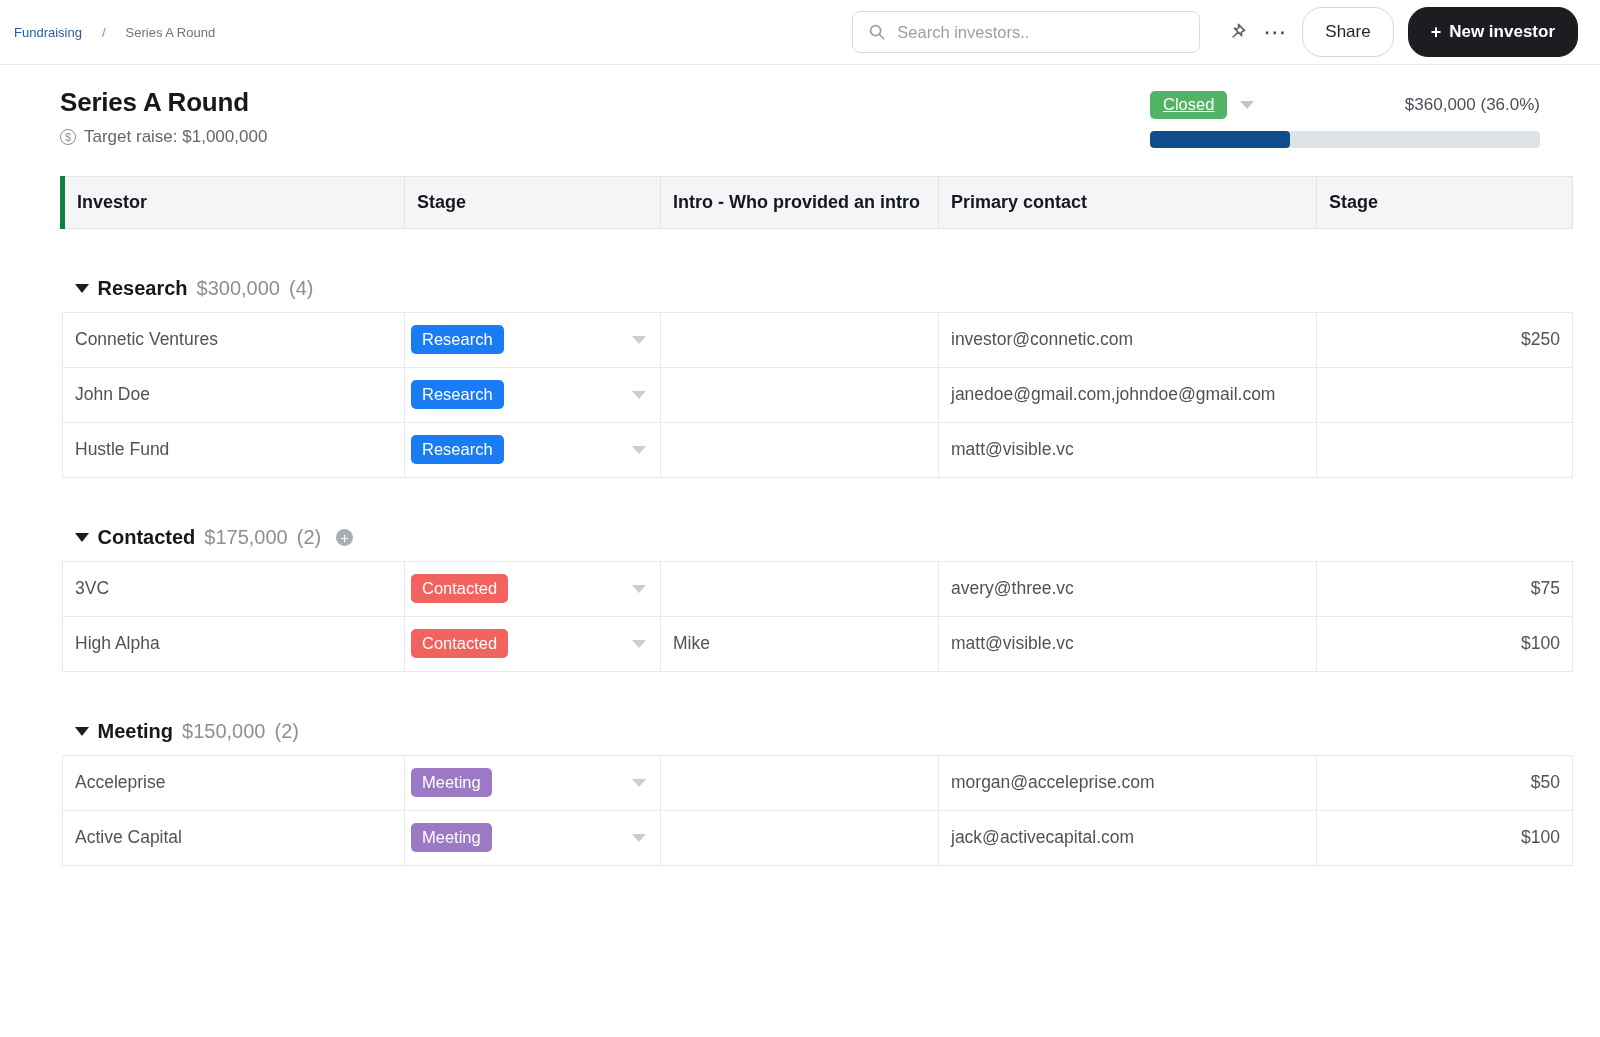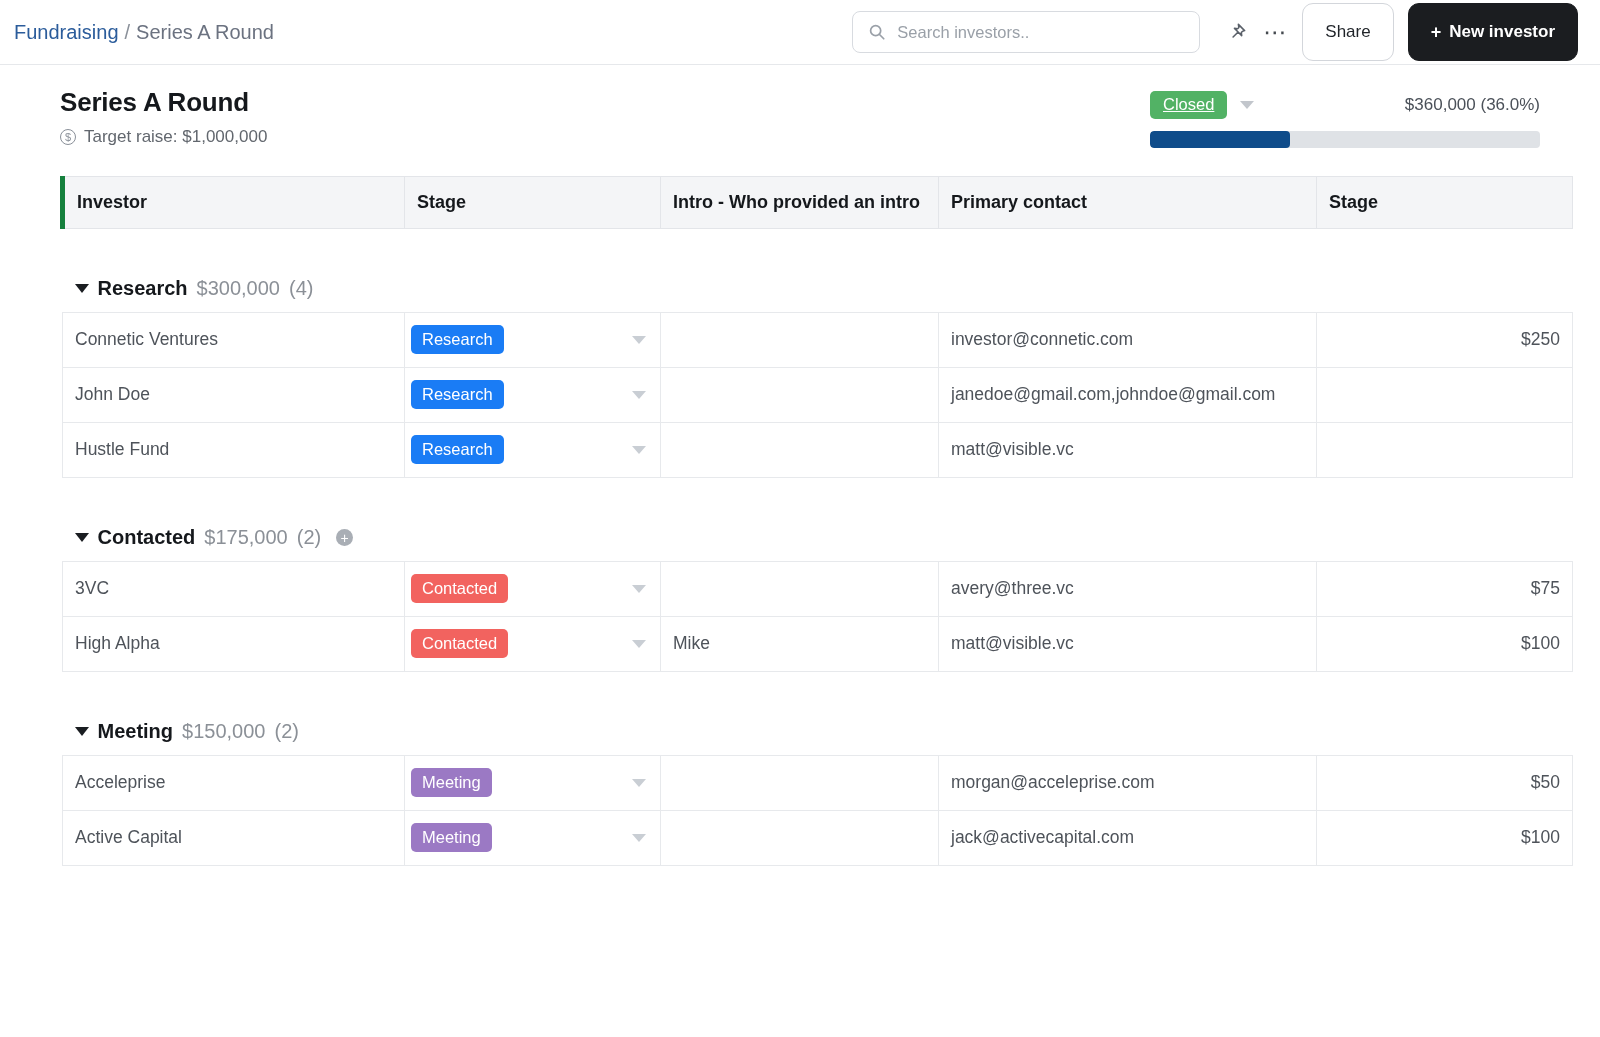--- a/index.html
+++ b/index.html
@@ -15,25 +15,25 @@
   
   .topbar {
     height: 65px;
     border-bottom: 1px solid #e6e8eb;
     display: flex;
     align-items: center;
     padding: 0 22px 0 14px;
     position: relative;
   }
   .breadcrumb {
-    font-size: 20px;
+    font-size: 13px;
     white-space: nowrap;
     display: flex;
     align-items: baseline;
-    gap: 6px;
+    gap: 20px;
     justify-content: space-between;
   }
   .crumb-link { color: #2b5c9b; text-decoration: none; cursor: pointer; }
   .crumb-sep { color: #8a9099; }
   .crumb-current { color: #6b7280; }
 
   .topbar-right {
     margin-left: auto;
     display: flex;
     align-items: center;
@@ -66,22 +66,22 @@
   }
   .icon-btn {
     width: 38px; height: 38px;
     display: flex; align-items: center; justify-content: center;
     cursor: pointer;
     background: none; border: none;
     color: #5a6069;
   }
   .dots-icon { font-size: 23px; line-height: 1; color: #44494f; letter-spacing: 1px; }
   .btn {
-    height: 58px;
-    border-radius: 11px;
+    height: 50px;
+    border-radius: 20px;
     font-size: 17px;
     display: inline-flex;
     align-items: center;
     justify-content: center;
     cursor: pointer;
     font-family: "Liberation Sans", sans-serif;
     white-space: nowrap;
   }
   .btn-share {
     border: 1px solid #d3d6db;

